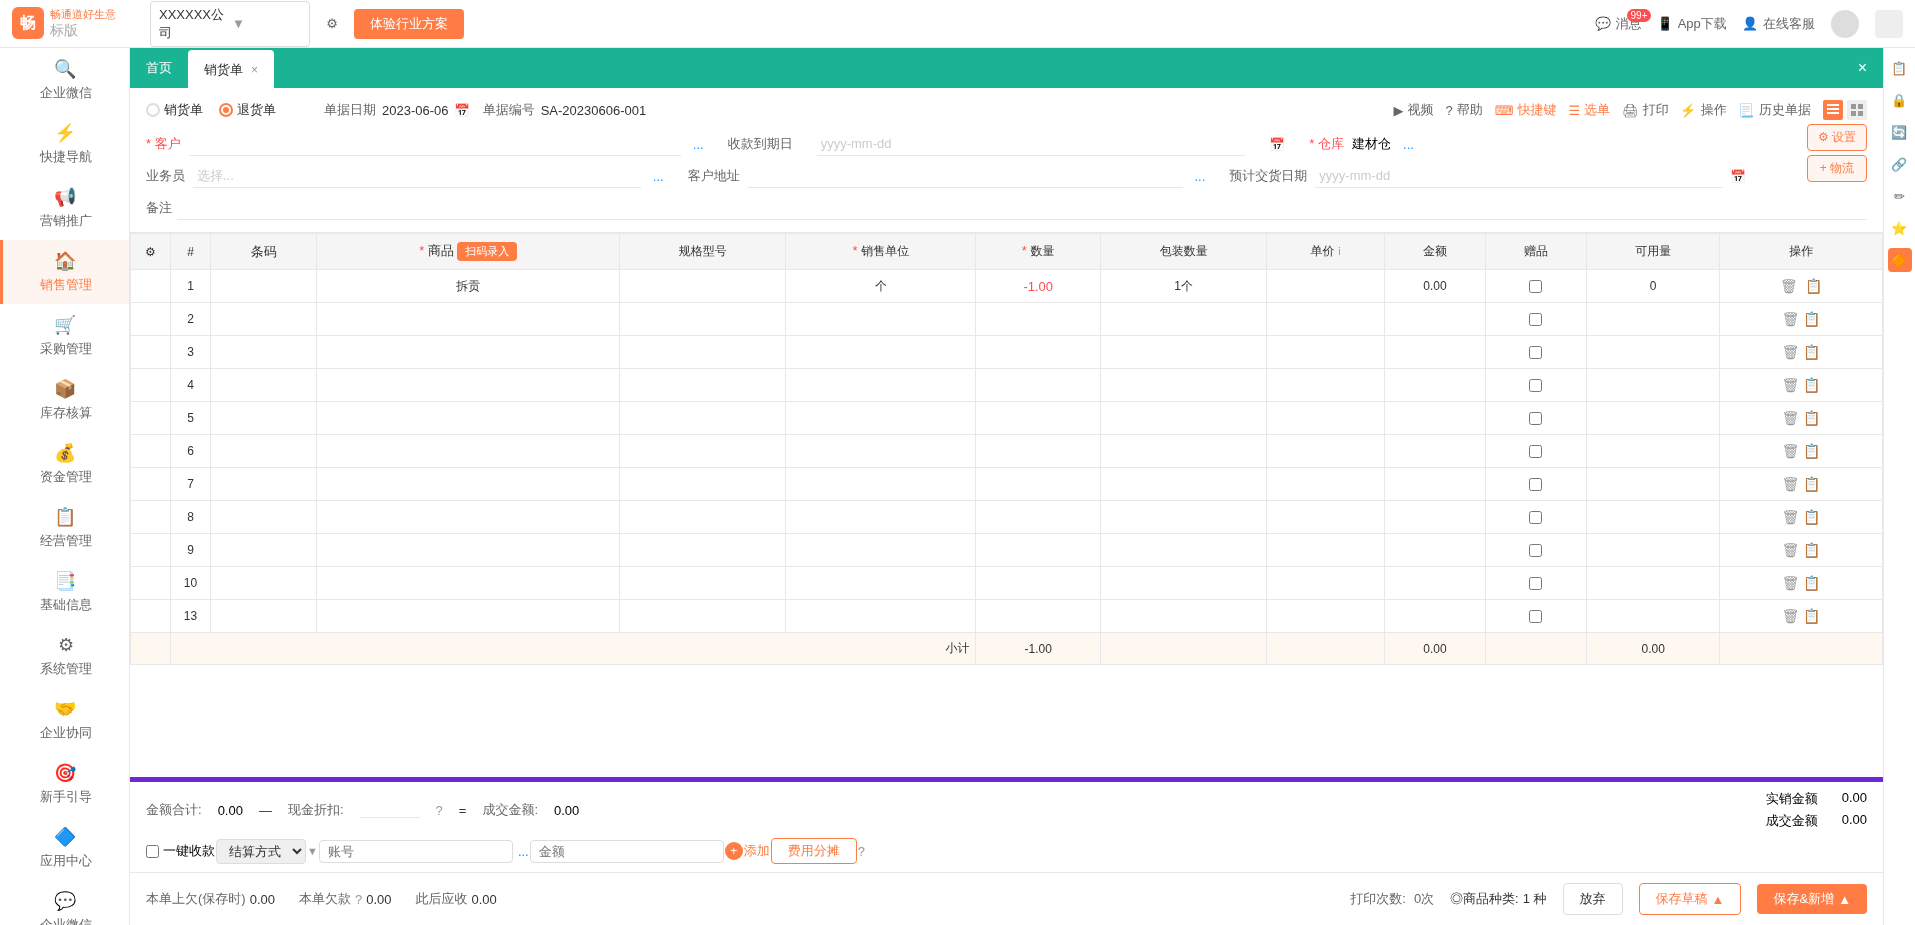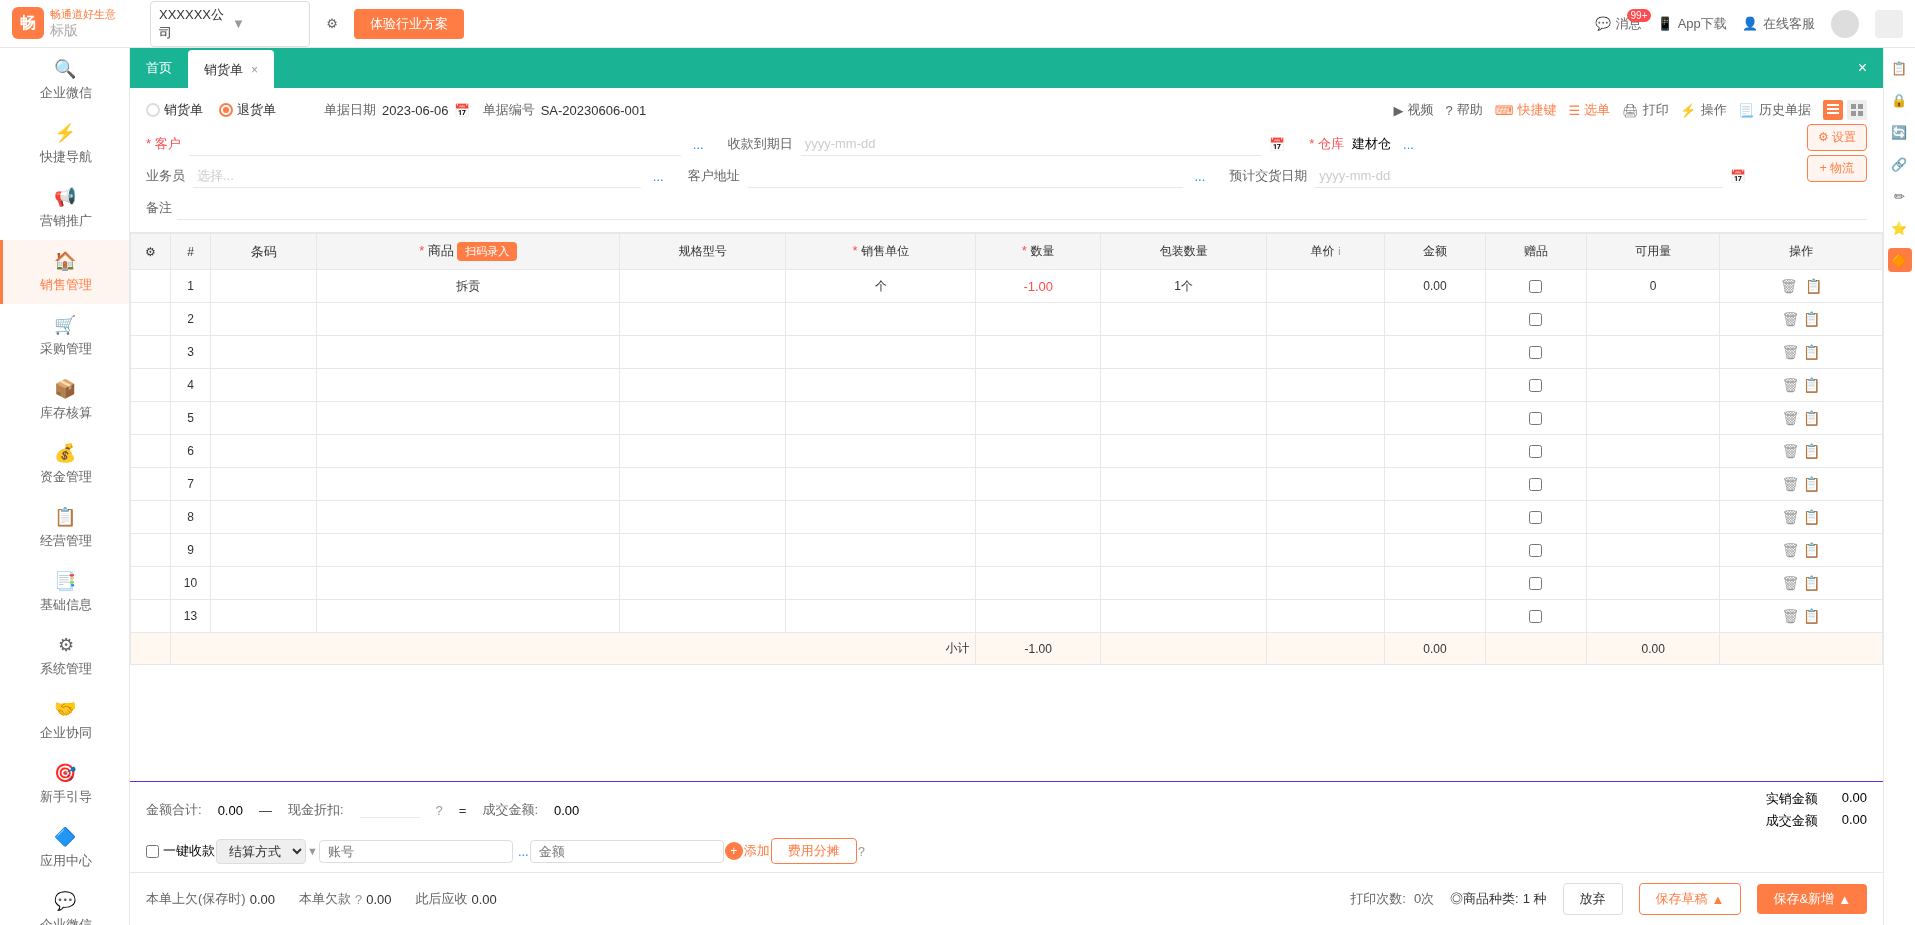--- a/index.html
+++ b/index.html
@@ -70,21 +70,21 @@
     .data-table { width: 100%; border-collapse: collapse; min-width: 900px; }
     .data-table th { background: #f5f5f5; border: 1px solid #e8e8e8; padding: 8px 6px; text-align: center; font-weight: 500; color: #333; white-space: nowrap; font-size: 12px; }
     .data-table td { border: 1px solid #e8e8e8; padding: 6px; text-align: center; color: #333; font-size: 12px; height: 32px; }
     .scan-btn { background: #ff7d45; color: #fff; border: none; border-radius: 4px; padding: 2px 8px; font-size: 11px; cursor: pointer; }
     .required-star { color: #ff4d4f; }
     .subtotal-row td { background: #fff8f0; font-weight: 500; }
     .red-text { color: #ff4d4f; }
     .checkbox-cell { display: flex; justify-content: center; align-items: center; }
 
     
-    .bottom-summary { background: #fff; border-top: 1px solid #6d28d9; padding: 8px 16px; flex-shrink: 0; }
+    .bottom-summary { background: #fff; border-top: 5px solid #6d28d9; padding: 8px 16px; flex-shrink: 0; }
     .summary-row { display: flex; align-items: center; gap: 16px; margin-bottom: 8px; }
     .summary-dash { color: #333; }
     .summary-equals { color: #333; }
     .summary-label { color: #666; }
 
     
     .payment-row { display: flex; align-items: center; gap: 1px; }
     .payment-checkbox { display: flex; align-items: center; gap: 4px; cursor: pointer; }
     .select-input { border: 1px solid #ddd; border-radius: 4px; padding: 3px 8px; color: #333; min-width: 80px; }
     .text-input { border: 1px solid #ddd; border-radius: 4px; padding: 3px 8px; color: #333; min-width: 80px; }
@@ -300,21 +300,21 @@
             </div>
           </div>
         </div>
 
         <div style="display:flex; gap:0; margin-bottom:8px; position:relative;">
           <div style="flex:1; display:flex; align-items:center; gap:8px;">
             <span style="color:#ff4d4f; white-space:nowrap;">* 客户</span>
             <input class="field-input" style="flex: 1 1 0%;" placeholder="">
             <span class="field-dots">...</span>
           </div>
-          <div style="flex:1; display:flex; align-items:center; gap:8px; padding-left:24px;">
+          <div style="flex:1; display:flex; align-items:center; gap:24px; padding-left:24px;">
             <span style="color:#666; white-space:nowrap;">收款到期日</span>
             <input class="field-input" style="flex: 1 1 0%;" placeholder="yyyy-mm-dd">
             <span class="field-icon">📅</span>
           </div>
           <div style="flex:1; display:flex; align-items:center; gap:8px; padding-left:24px;">
             <span style="color:#ff4d4f; white-space:nowrap;">* 仓库</span>
             <span>建材仓</span>
             <span class="field-dots">...</span>
           </div>
 

